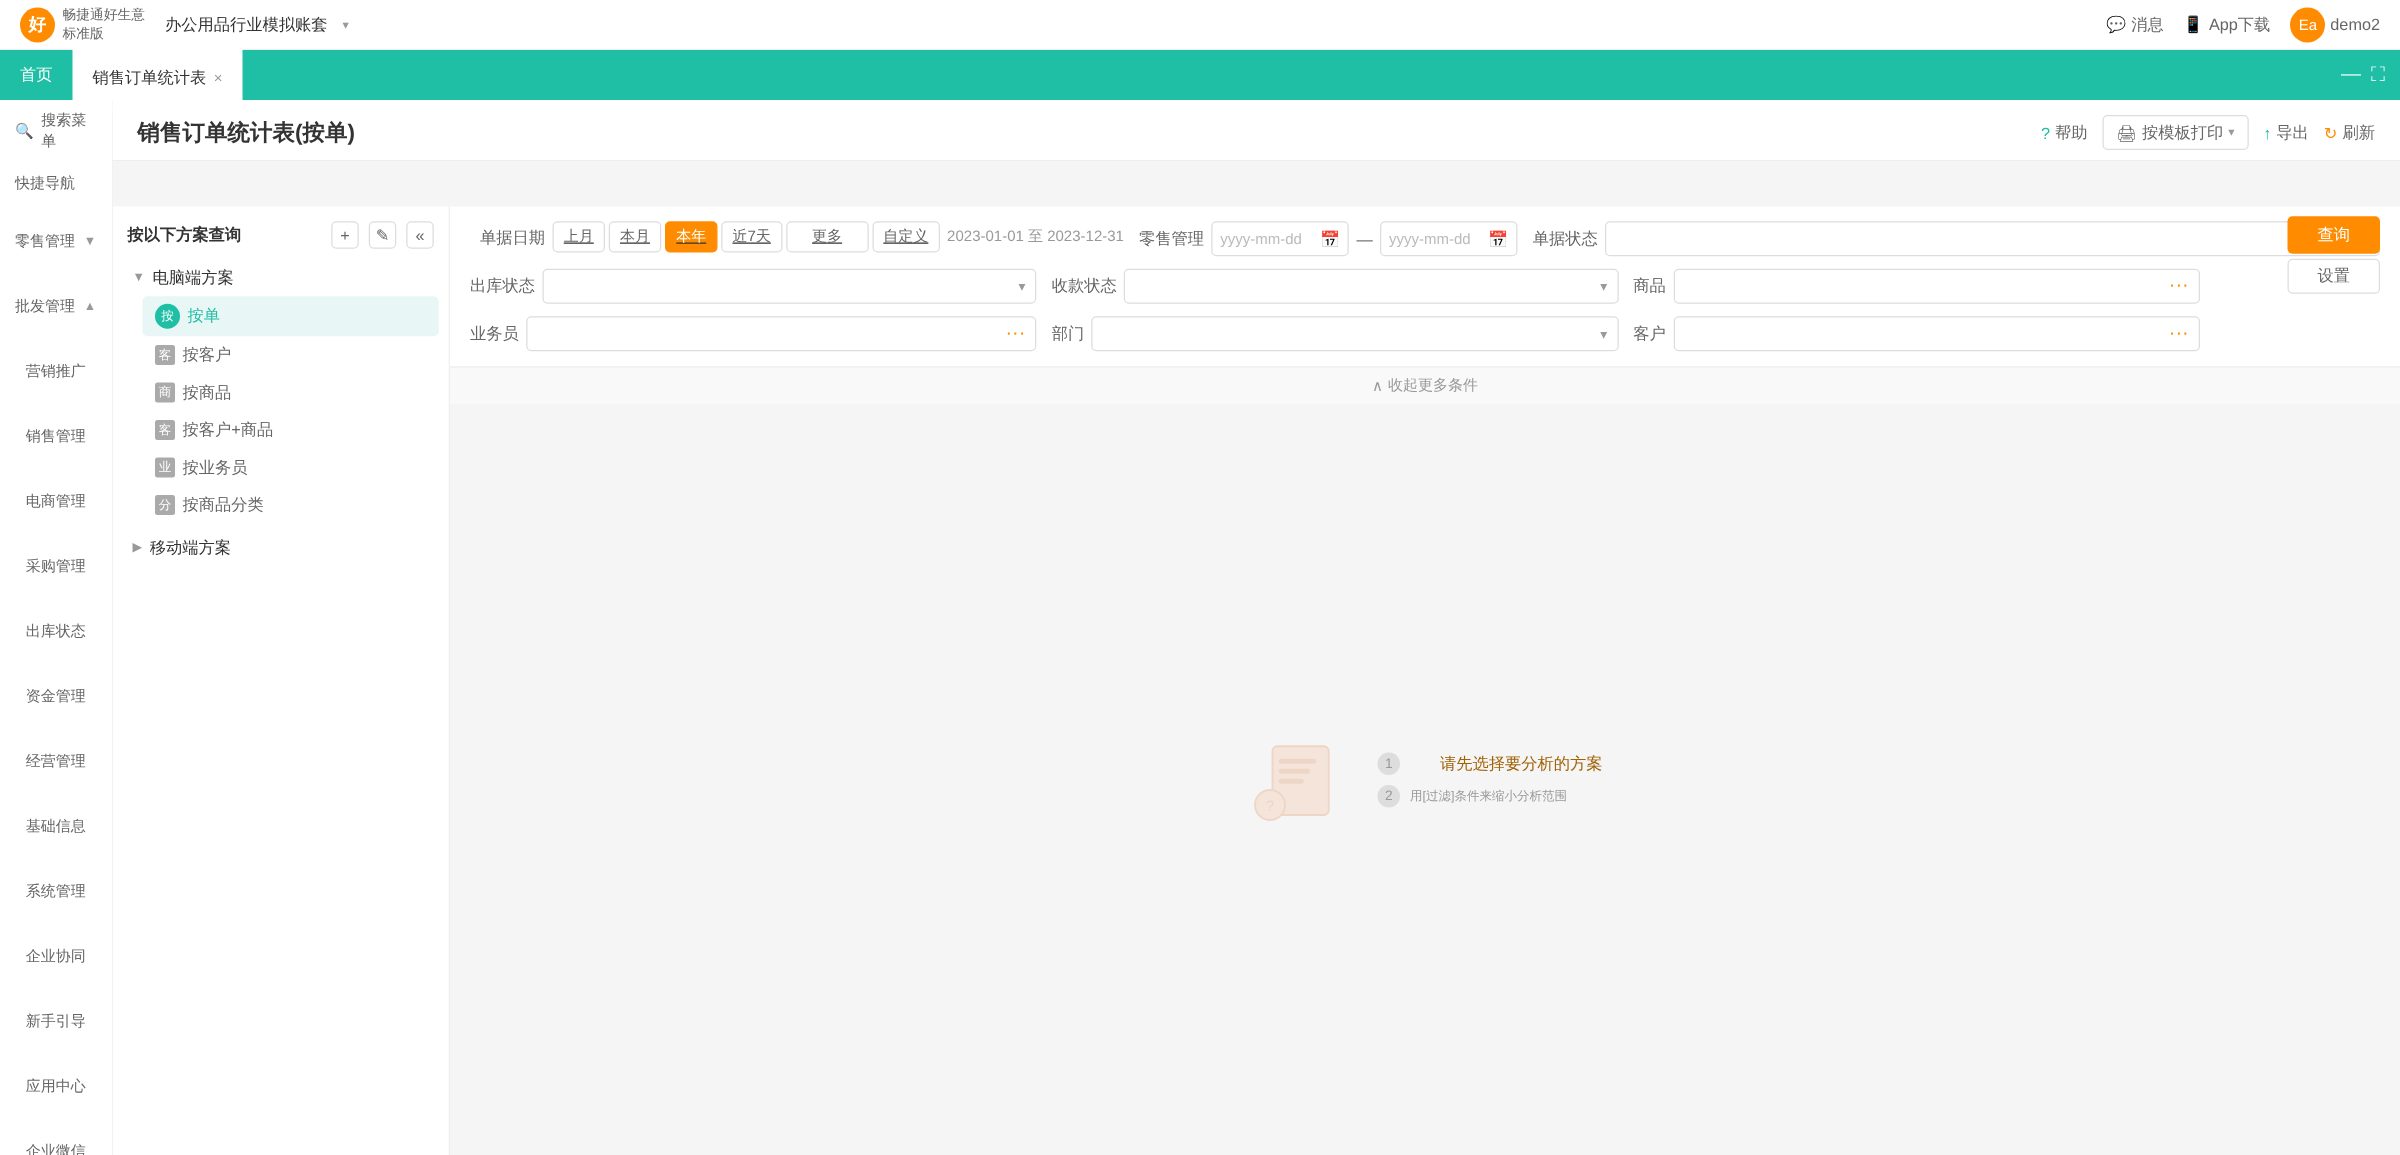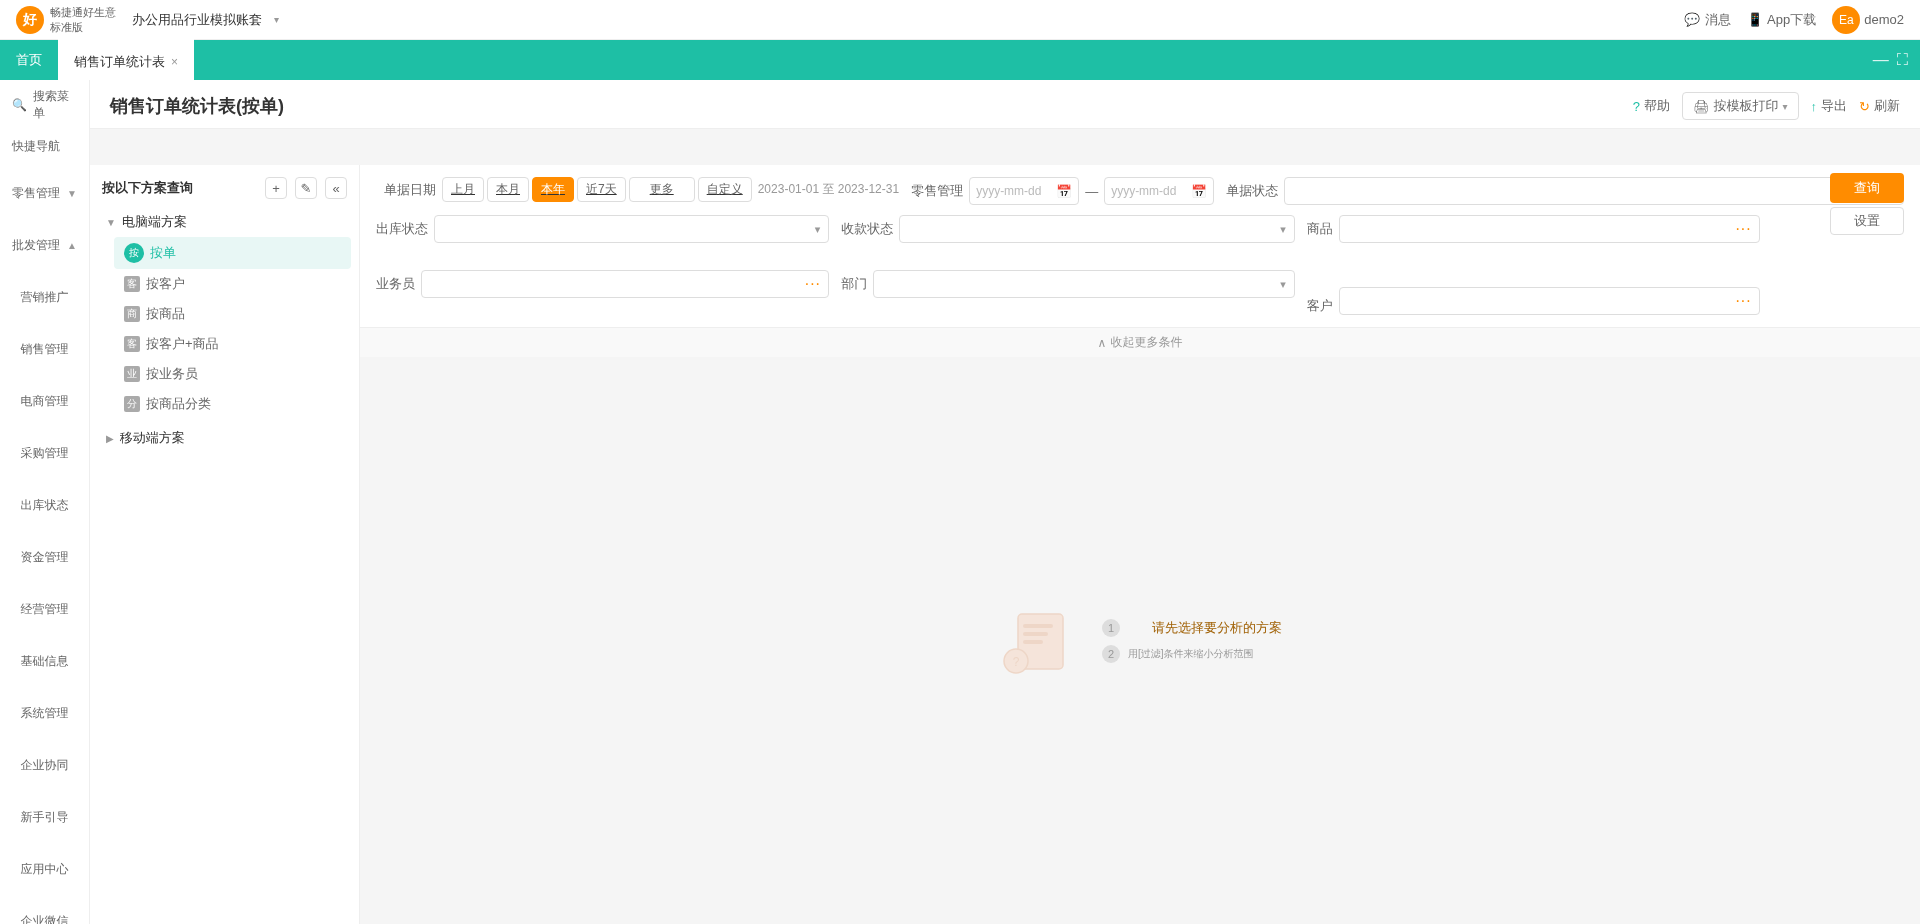--- a/index.html
+++ b/index.html
@@ -350,21 +350,21 @@
               <div style="flex:1; display:flex; align-items:center; border:1px solid #ddd; border-radius:4px; height:28px; padding:0 8px; background:#fff; cursor:pointer; justify-content:flex-end;">
                 <span style="color:#ff8c00;font-size:16px;">···</span>
               </div>
             </div>
             <div style="display:flex; align-items:center; gap:6px; flex:1;">
               <span style="color:#666;font-size:13px;white-space:nowrap;">部门</span>
               <div style="flex:1; display:flex; align-items:center; border:1px solid #ddd; border-radius:4px; height:28px; padding:0 8px; background:#fff; cursor:pointer; justify-content:flex-end;">
                 <span style="color:#999;font-size:11px;">▾</span>
               </div>
             </div>
-            <div style="display:flex; align-items:flex-end; gap:6px; flex:1;margin-top:34px;">
+            <div style="display:flex; align-items:center; gap:6px; flex:1;">
               <span style="color:#666;font-size:13px;white-space:nowrap;">客户</span>
               <div style="flex:1; display:flex; align-items:center; border:1px solid #ddd; border-radius:4px; height:28px; padding:0 8px; background:#fff; cursor:pointer; justify-content:flex-end;">
                 <span style="color:#ff8c00;font-size:16px;">···</span>
               </div>
             </div>
           </div>
 
           <div style="display:flex;align-items:center;justify-content:center;padding:6px 0;background:#f9f9f9;border-top:1px solid #eee;cursor:pointer;color:#999;font-size:12px;gap:4px;">
             <span>∧</span>
             <span>收起更多条件</span>

